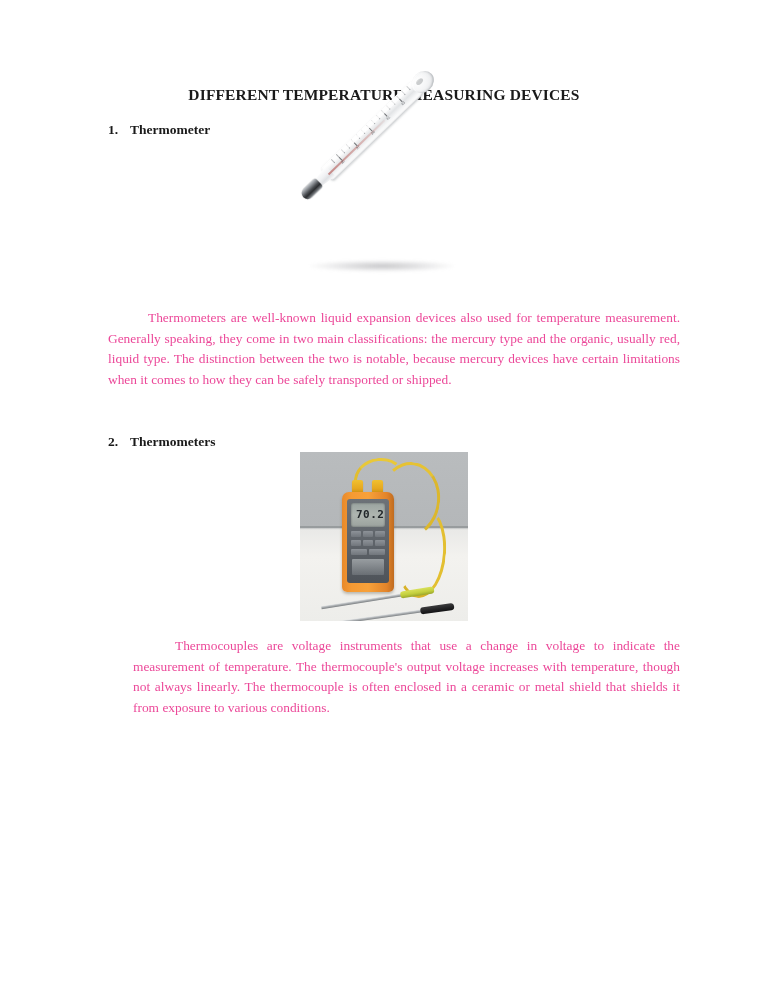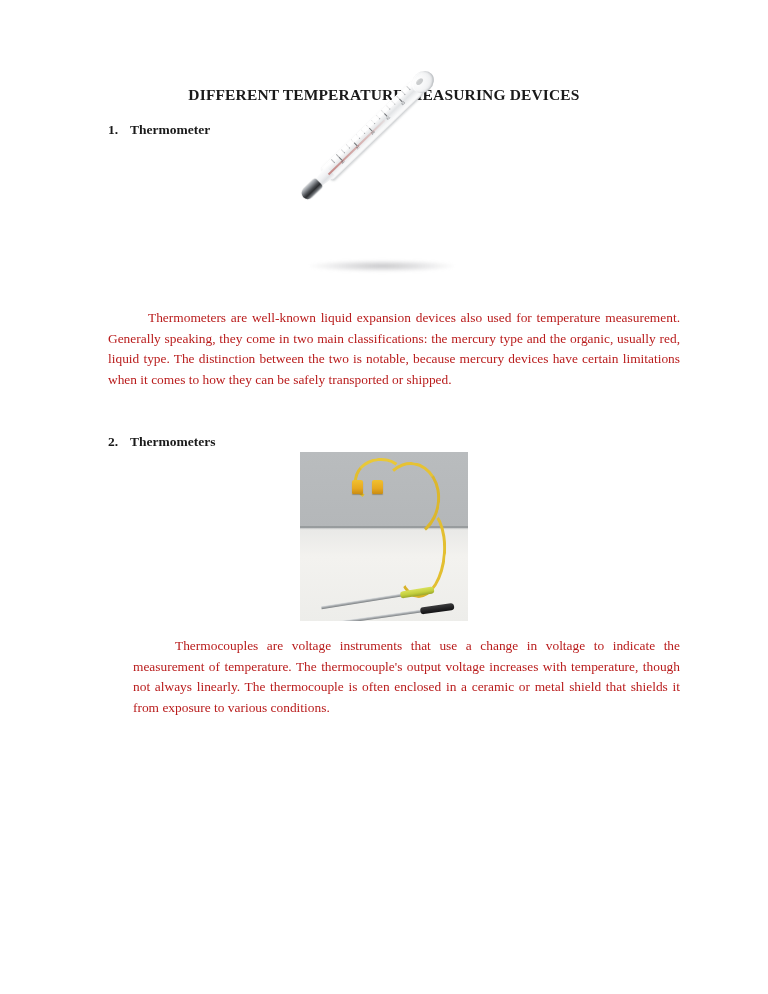--- a/index.html
+++ b/index.html
@@ -52,21 +52,21 @@
   #heading-1 { left: 108px; top: 122px; }
   #heading-2 { left: 108px; top: 434px; }
 
   
   .body-par {
     position: absolute;
     font-size: 13.4px;
     line-height: 20.6px;
     text-align: justify;
     text-indent: 40px;
-    color: #b91c1c;
+    color: #ec4899;
     margin-top: 8px;
   }
   #par-1 {
     left: 108px;
     top: 300px;
     width: 572px;
   }
   #par-2 {
     left: 133px;
     top: 628px;
@@ -444,20 +444,42 @@
     <div class="tc-photo">
       <div class="tc-table-edge"></div>
 
       <div class="tc-cable cab1"></div>
       <div class="tc-cable cab2"></div>
       <div class="tc-cable cab3"></div>
 
       <div class="tc-socket s1"></div>
       <div class="tc-socket s2"></div>
 
+      <div class="tc-meter">
+        <div class="tc-face">
+          <div class="tc-lcd">
+            <span class="tc-digits">70.2</span>
+          </div>
+          <div class="tc-btnrow r1">
+            <span></span>
+              <span></span>
+              <span></span>
+          </div>
+          <div class="tc-btnrow r2">
+            <span></span>
+              <span></span>
+              <span></span>
+          </div>
+          <div class="tc-btnrow r3">
+            <span></span>
+              <span></span>
+          </div>
+          <div class="tc-label"></div>
+        </div>
+      </div>
 
       <div class="probe" id="probe-yellow">
         <div class="shaft"></div>
         <div class="grip"></div>
       </div>
       <div class="probe" id="probe-black">
         <div class="shaft"></div>
         <div class="grip"></div>
       </div>
     </div>

